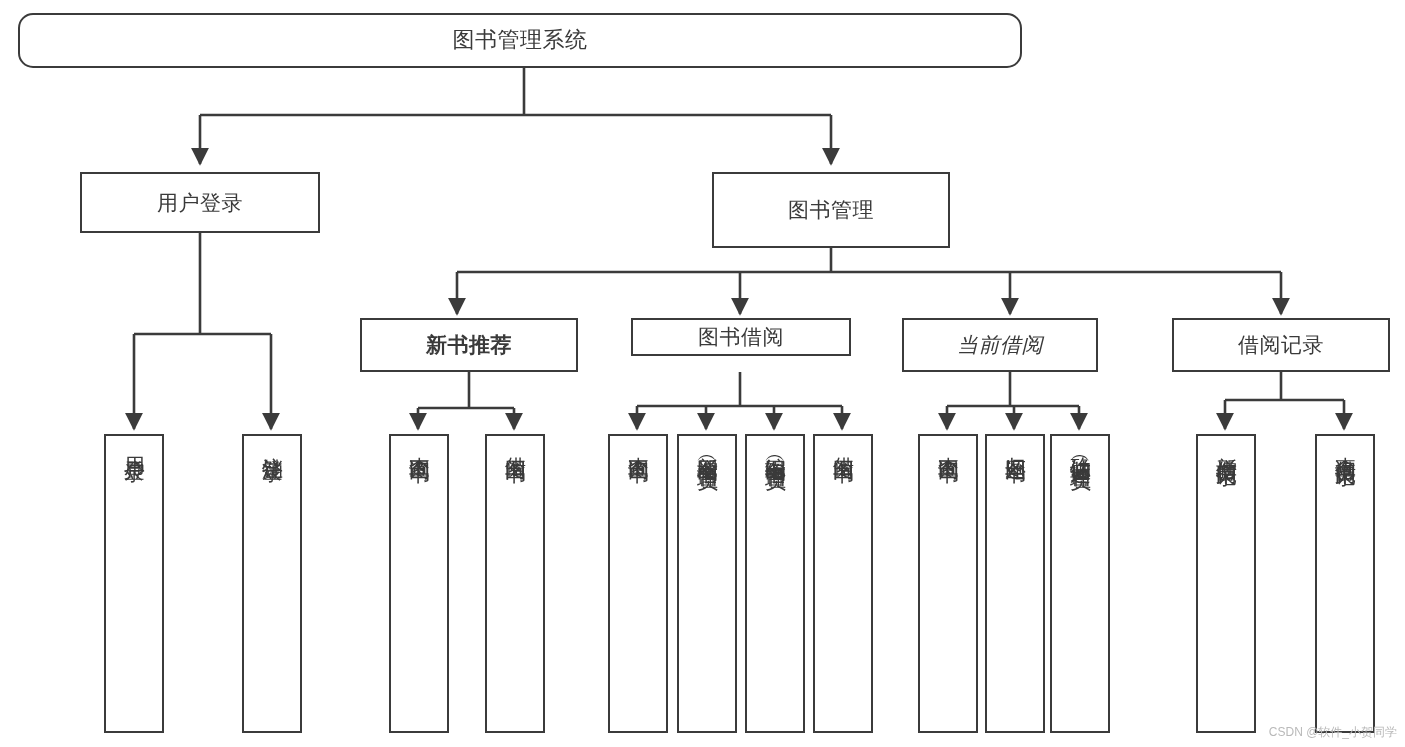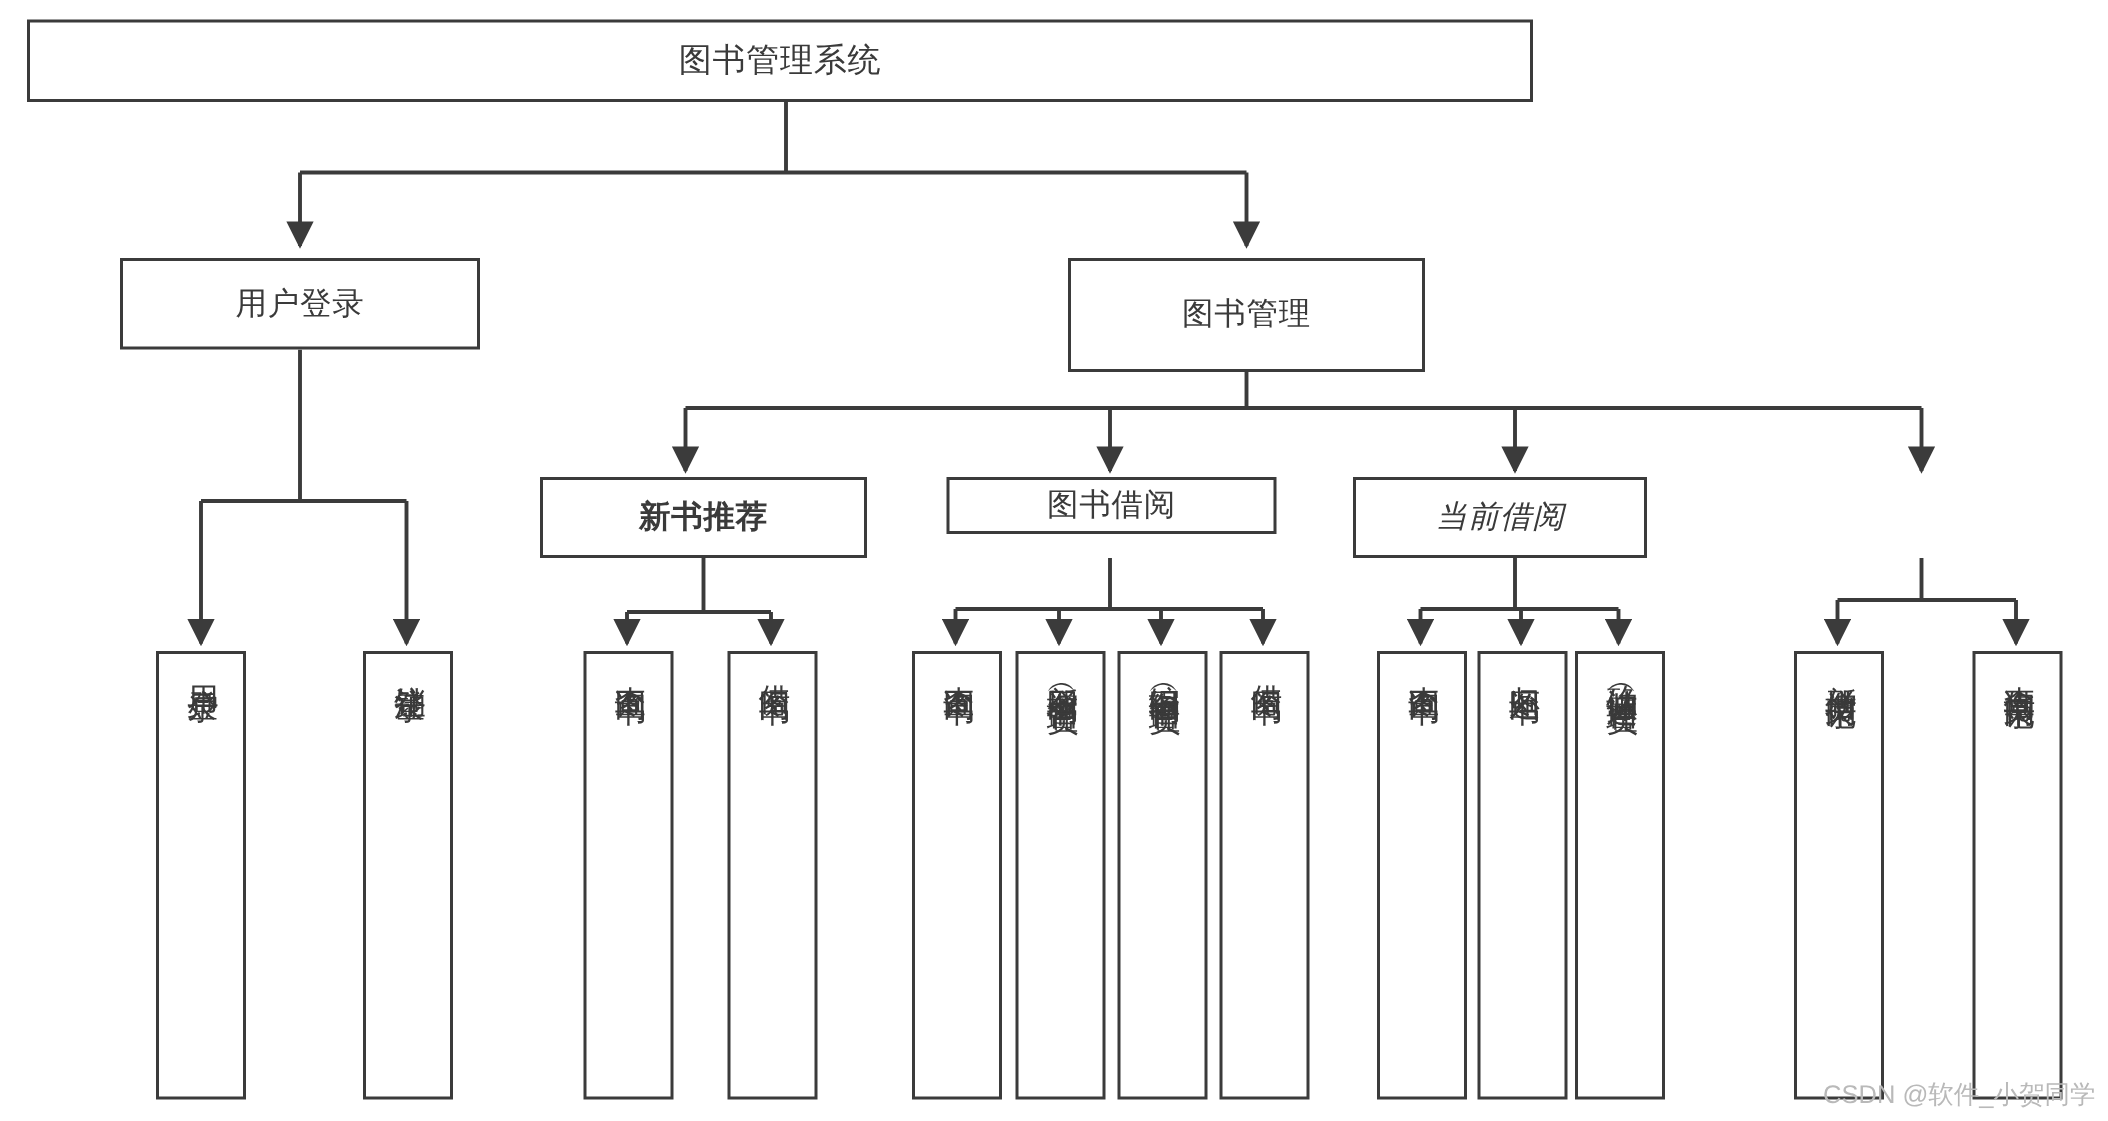--- a/index.html
+++ b/index.html
@@ -60,21 +60,21 @@
     font-size: 21px;
     line-height: 1.18;
     letter-spacing: 2px;
     white-space: normal;
     max-height: 100%;
   }
   #watermark {
     position: absolute;
     right: 8px;
     bottom: 6px;
-    font-size: 17px;
+    font-size: 12px;
     color: #b9b9b9;
     white-space: nowrap;
     user-select: none;
     text-align: right;
   }
 </style>
 </head>
 <body>
 
 <div id="diagram-root">
@@ -122,40 +122,43 @@
       <path d="M 1014 406 L 1014 429" marker-end="url(#arrow)"></path>
       <path d="M 1079 406 L 1079 429" marker-end="url(#arrow)"></path>
 
       <path d="M 1281 372 L 1281 400"></path>
       <path d="M 1225 400 L 1344 400"></path>
       <path d="M 1225 400 L 1225 429" marker-end="url(#arrow)"></path>
       <path d="M 1344 400 L 1344 429" marker-end="url(#arrow)"></path>
     </g>
   </svg>
 
-  <div class="node horizontal root" style="left:18px; top:13px; width:1004px; height:55px;">
+  <div class="node horizontal root" style="left:18px; top:13px; width:1004px; height:55px;border-radius:15px;">
     <span class="node-label">图书管理系统</span>
   </div>
 
   <div class="node horizontal" style="left:80px; top:172px; width:240px; height:61px;">
     <span class="node-label">用户登录</span>
   </div>
   <div class="node horizontal" style="left:712px; top:172px; width:238px; height:76px;">
     <span class="node-label">图书管理</span>
   </div>
 
   <div class="node horizontal" style="left:360px; top:318px; width:218px; height:54px;font-weight:bold;">
     <span class="node-label">新书推荐</span>
   </div>
   <div class="node horizontal" style="left:631px; top:318px; width:220px; height:38px;">
     <span class="node-label">图书借阅</span>
   </div>
   <div class="node horizontal" style="left:902px; top:318px; width:196px; height:54px;font-style:italic;">
     <span class="node-label">当前借阅</span>
   </div>
+  <div class="node horizontal" style="left:1172px; top:318px; width:218px; height:54px;">
+    <span class="node-label">借阅记录</span>
+  </div>
 
   <div class="node vertical" style="left:104px; top:434px; width:60px; height:299px;">
     <span class="node-label">用户登录</span>
   </div>
   <div class="node vertical" style="left:242px; top:434px; width:60px; height:299px;">
     <span class="node-label">注销登录</span>
   </div>
 
   <div class="node vertical" style="left:389px; top:434px; width:60px; height:299px;">
     <span class="node-label">查询图书</span>

